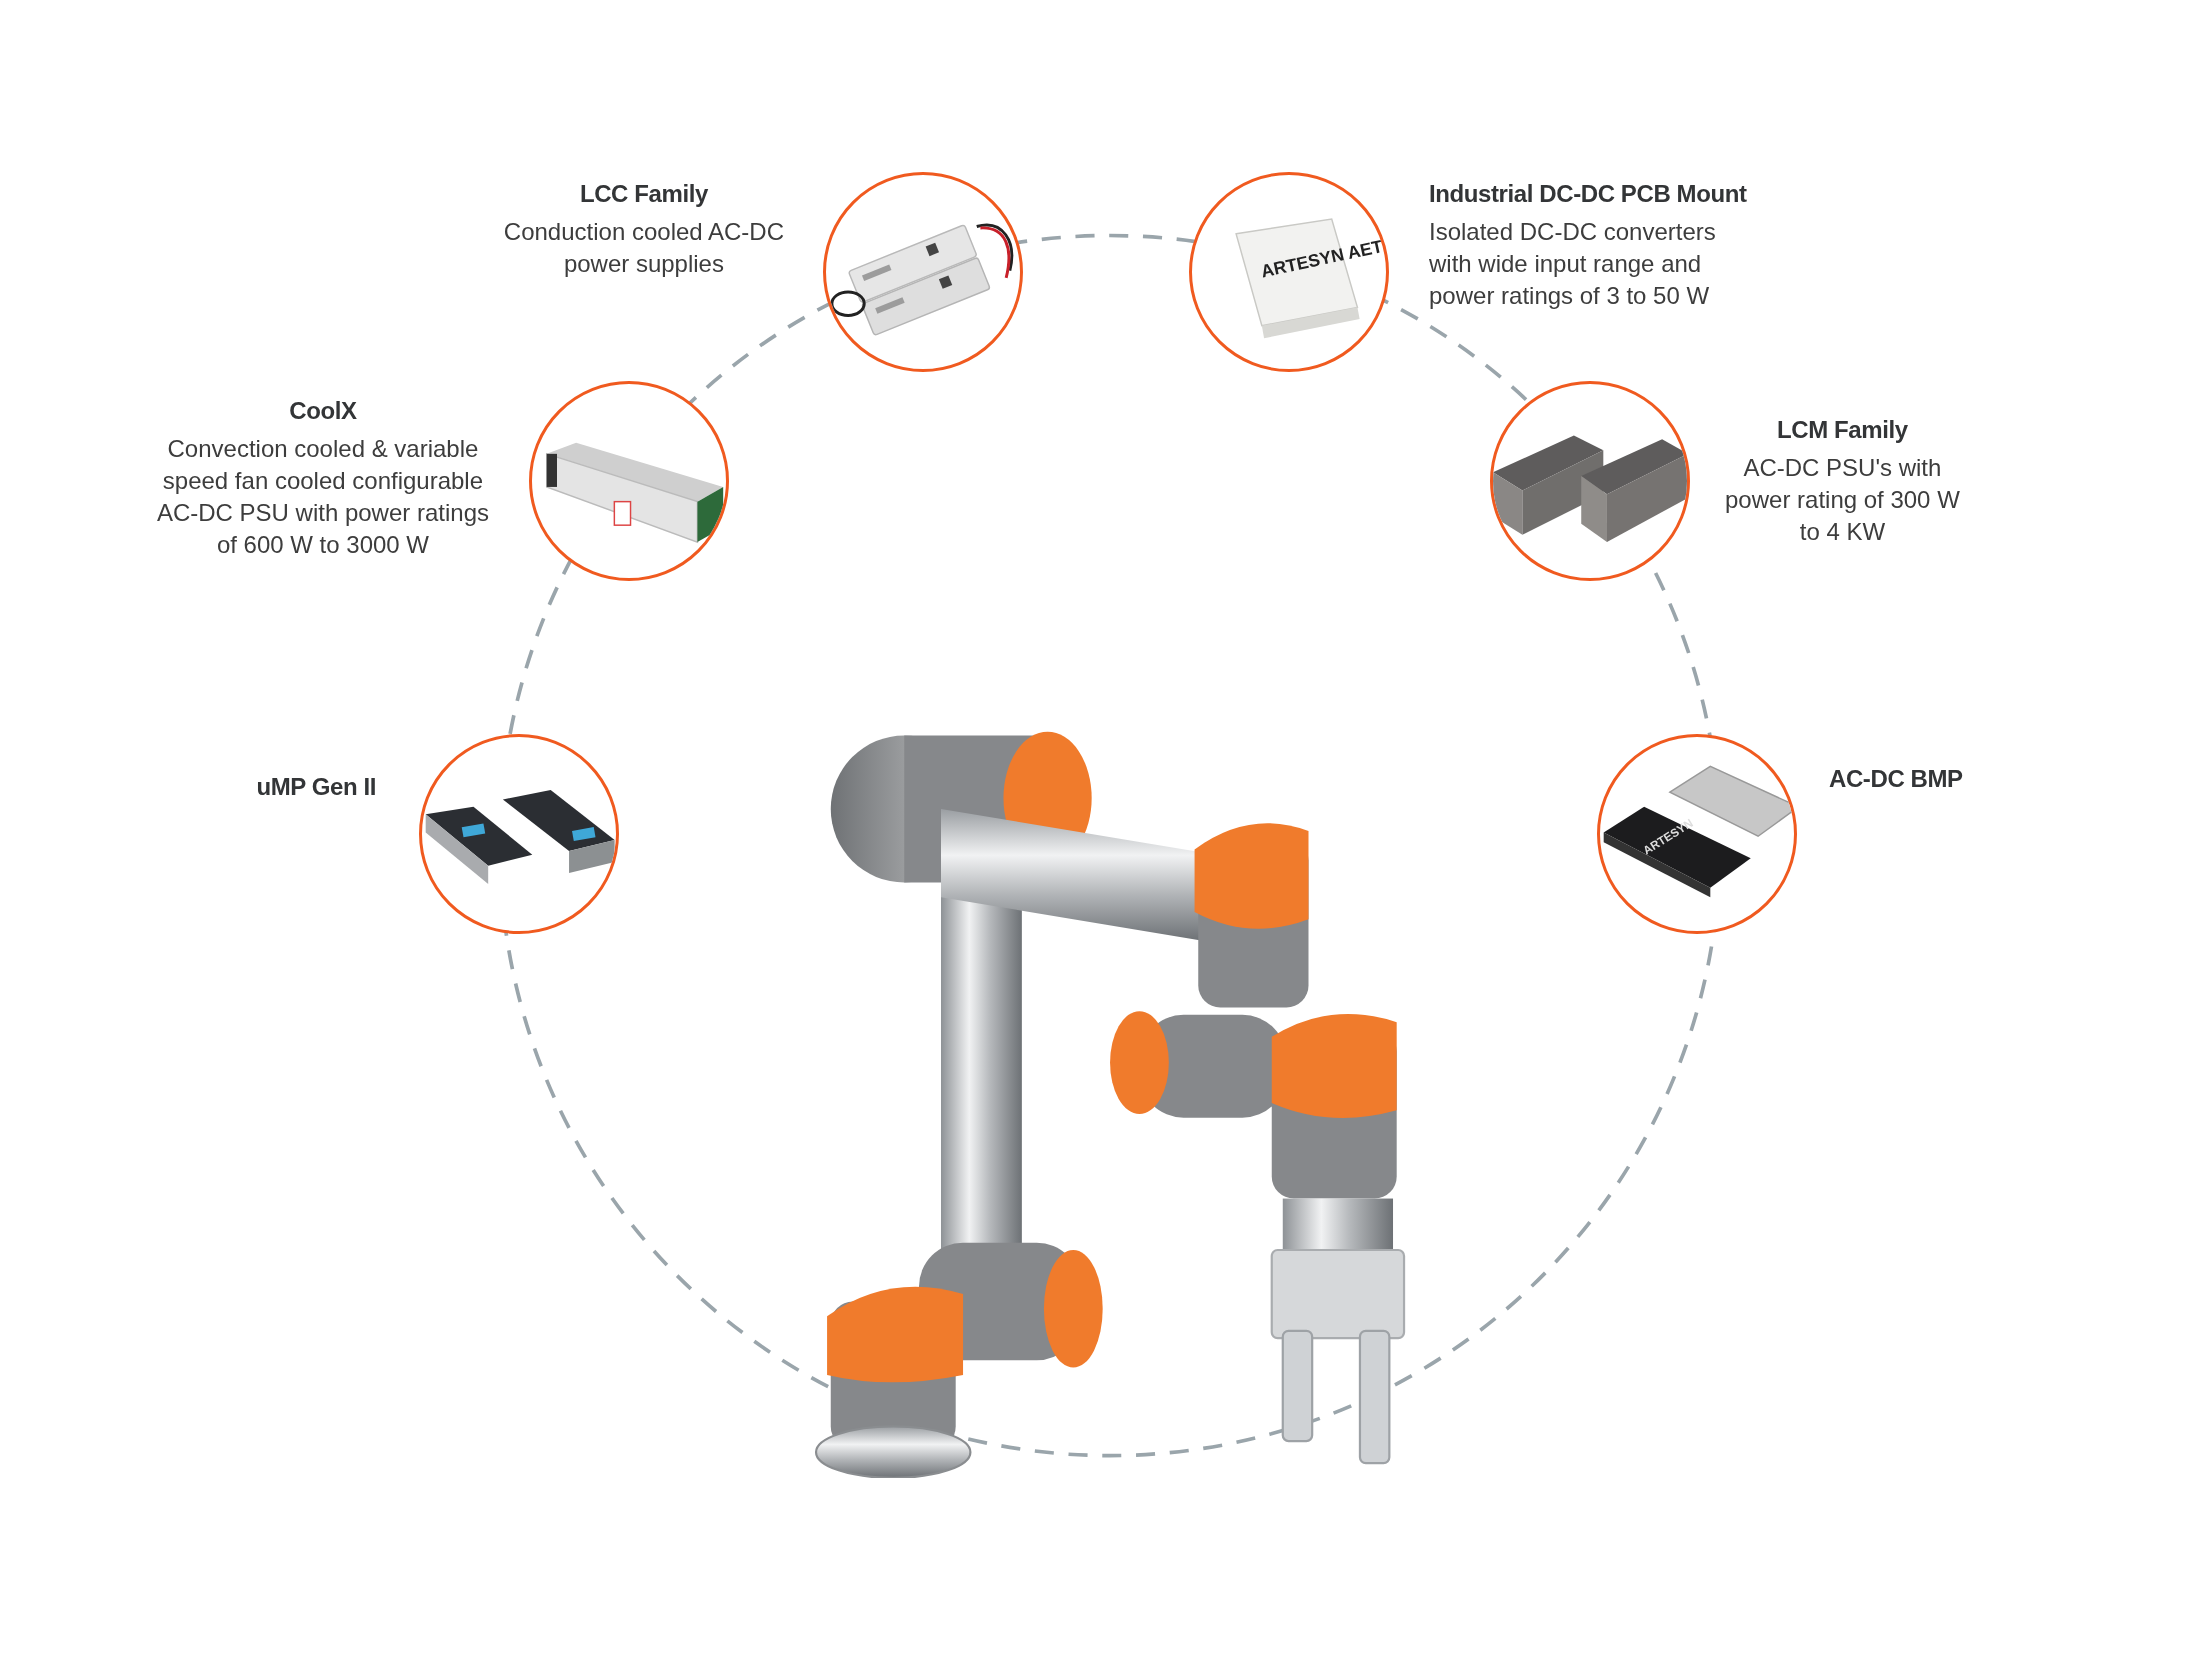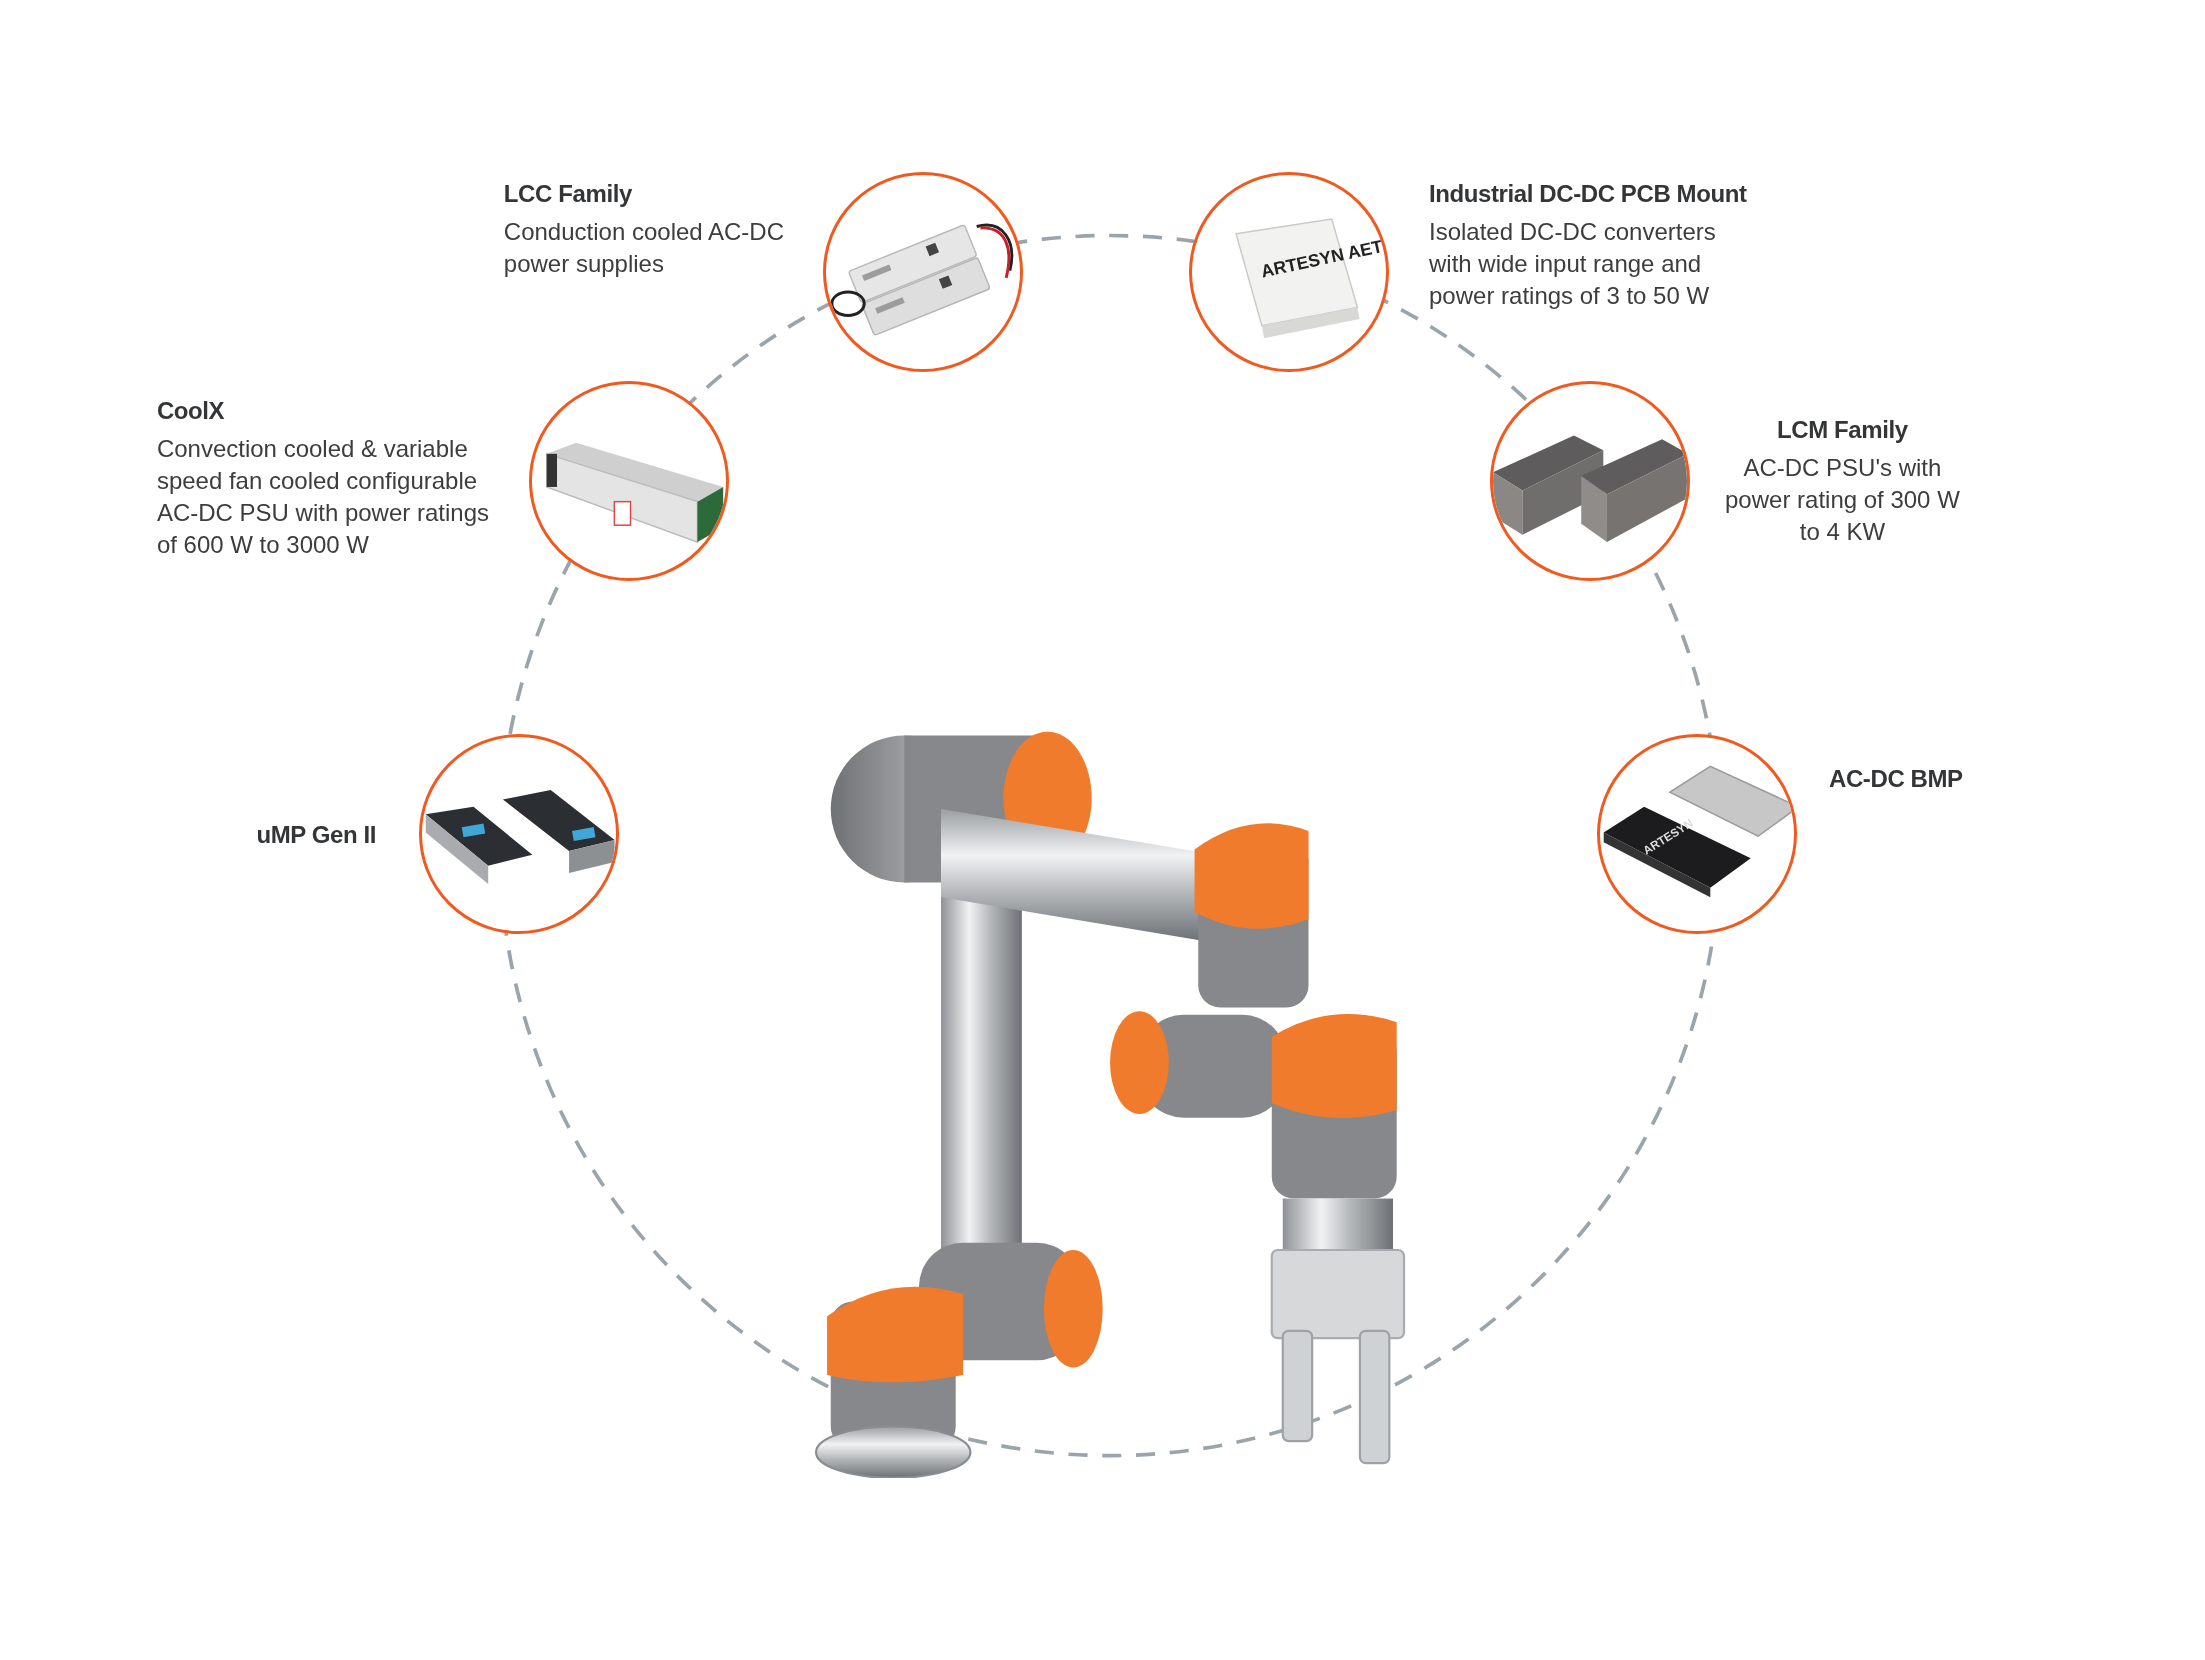--- a/index.html
+++ b/index.html
@@ -1,20 +1,20 @@
 <!DOCTYPE html>
 <html style="font-size:11.8px"><head>
 <meta charset="utf-8">
 <style>
   html, body { margin:0; padding:0; background:#ffffff; }
   body { width:2205px; height:1661px; position:relative; overflow:hidden; font-family:"Liberation Sans", sans-serif; }
   .ring-svg { position:absolute; left:0; top:0; }
   .node { position:absolute; border-radius:50%; border:3.7px solid #f05a1f; background:#fff; box-sizing:border-box; overflow:hidden; }
   .label { position:absolute; color:#3a3a3a; }
-  .label.right { text-align:left; }
+  .label.right { text-align:center; }
   .label.left { text-align:left; }
   .label .title { font-weight:bold; font-size:24px; letter-spacing:-0.4px; color:#333537; line-height:32px; }
   .label .body { font-size:24px; line-height:32px; color:#3d3d3d; margin-top:5.9px; white-space:pre-line; }
   .prod { position:absolute; }
   .robot { position:absolute; left:794px; top:728px; width:735px; height:750px; }
 </style>
 </head>
 <body>
 
 <svg class="ring-svg" width="2205" height="1661" viewBox="0 0 3000 2259">
@@ -83,21 +83,21 @@
     <polygon points="155,150 265,95 265,155 155,215" fill="#767371"></polygon>
   </svg>
 </div>
 <div class="label left" style="left:1725px; top:414px;text-align:center;">
   <div class="title">LCM Family</div>
   <div class="body">AC-DC PSU's with
 power rating of 300 W
 to 4 KW</div>
 </div>
 
-<div class="label right" style="right:1829px; top:771px;margin-top:48px;">
+<div class="label right" style="right:1829px; top:771px;">
   <div class="title">uMP Gen II</div>
 </div>
 <div class="node" style="left:419px; top:734px; width:200px; height:200px;">
   <svg class="prod" width="200" height="200" viewBox="0 0 272 272">
     <polygon points="5,105 70,95 150,160 90,175" fill="#2b2e33"></polygon>
     <polygon points="5,105 90,175 90,200 5,130" fill="#a9abae"></polygon>
     <polygon points="110,85 175,72 262,140 200,155" fill="#2b2e33"></polygon>
     <polygon points="200,155 262,140 262,170 200,185" fill="#8c9092"></polygon>
     <rect x="55" y="120" width="30" height="14" fill="#3fa8d8" transform="rotate(-10 70 127)"></rect>
     <rect x="205" y="125" width="30" height="14" fill="#3fa8d8" transform="rotate(-10 220 132)"></rect>

